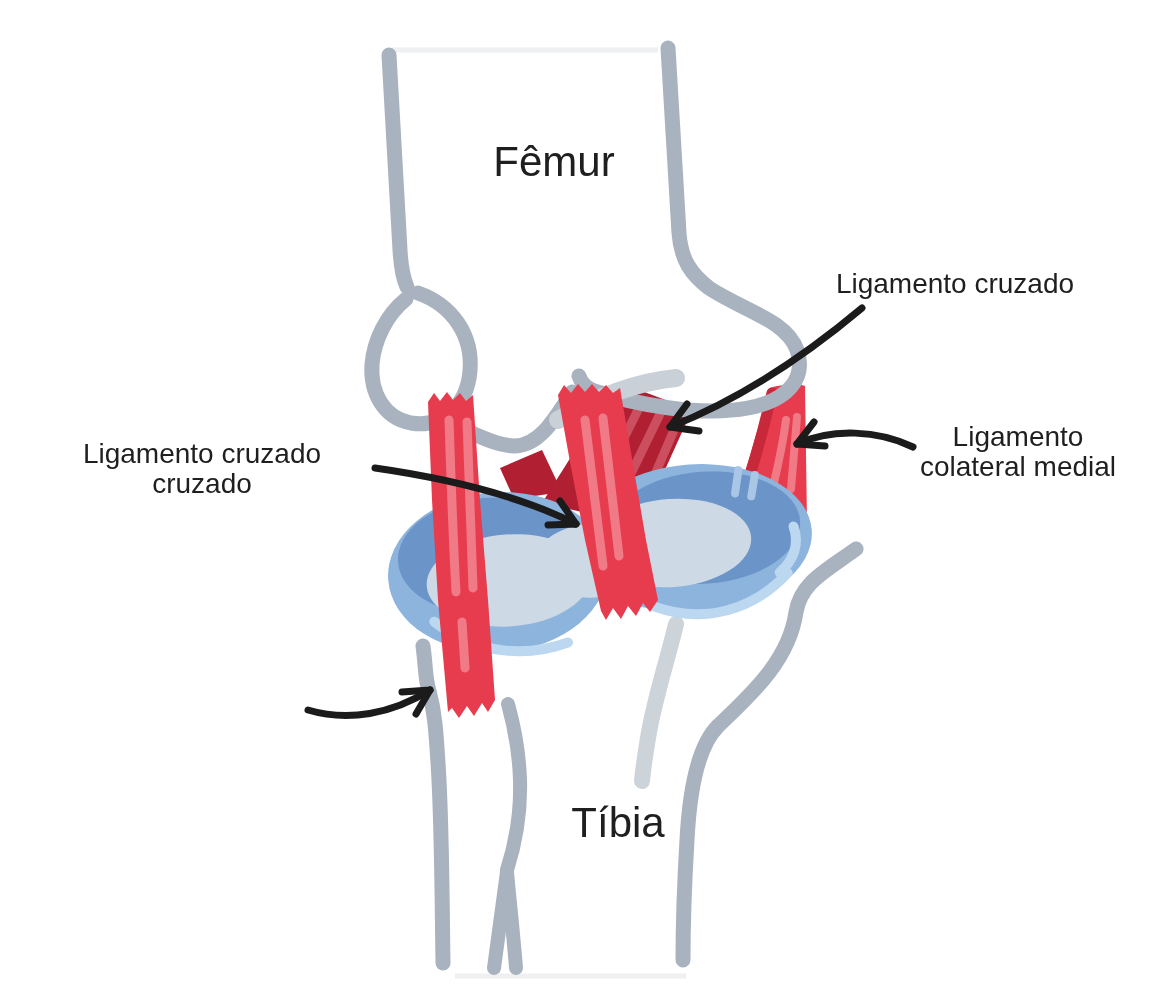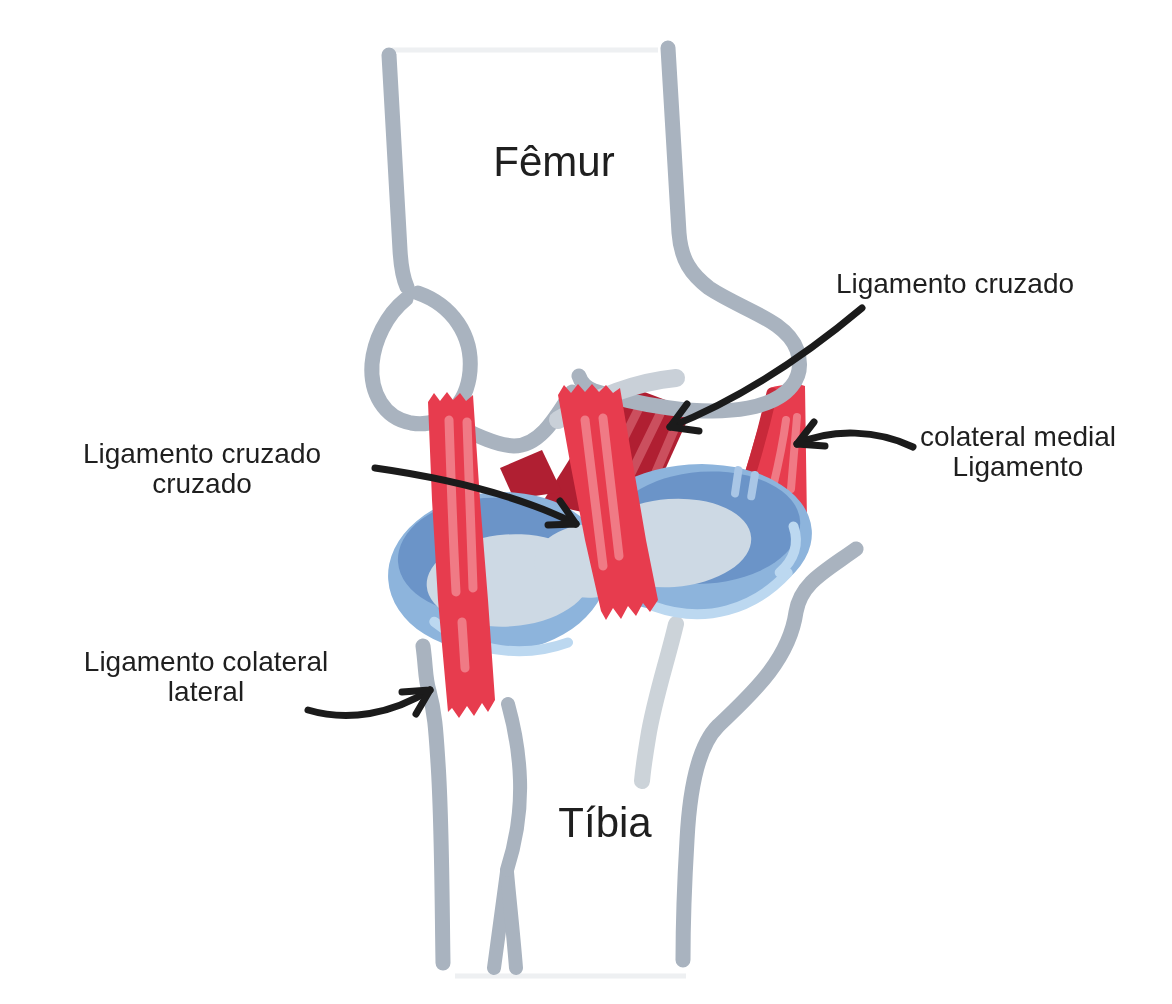--- a/index.html
+++ b/index.html
@@ -144,26 +144,22 @@
   <div class="lbl" style="left:955px;top:284px;">
     <div>Ligamento cruzado</div>
   </div>
 
   <div class="lbl" style="left:202px;top:469px;">
     <div>Ligamento cruzado</div>
     <div>cruzado</div>
   </div>
 
   <div class="lbl" style="left:1018px;top:452px;">
+    <div>Ligamento</div>
     <div>colateral medial</div>
-    <div>Ligamento</div>
   </div>
 
-  <div class="lbl" style="left:206px;top:677px;">
-    <div>Ligamento colateral</div>
-    <div>lateral</div>
-  </div>
 
-  <div class="lbl big" style="left:605px;top:823px;">
+  <div class="lbl big" style="left:618px;top:823px;">
     <div>Tíbia</div>
   </div>
 
 </div>
 
 </body></html>

